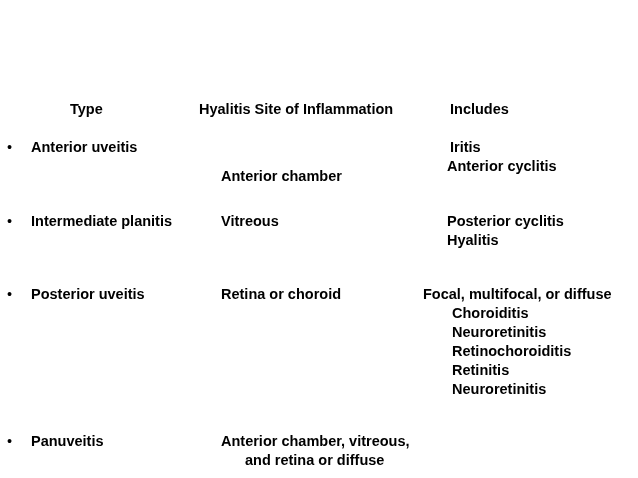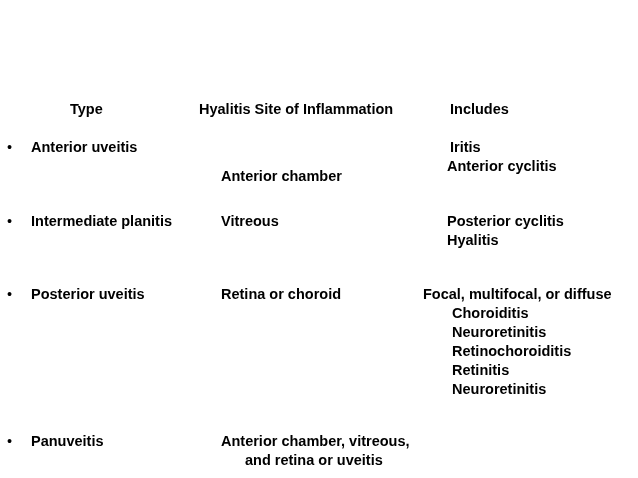--- a/index.html
+++ b/index.html
@@ -174,18 +174,18 @@
           <span class="inc-line indent-2">Retinochoroiditis</span>
           <span class="inc-line indent-2">Retinitis</span>
           <span class="inc-line indent-2">Neuroretinitis</span>
         </div>
       </div>
       <div class="row row-3">
         <div class="bullet">•</div>
         <div class="cell cell-type">Panuveitis</div>
         <div class="cell cell-site">
           <span class="sub-line-wrap" style="display: block;">Anterior chamber, vitreous,</span>
-          <span class="sub-line">and retina or uveitis</span>
+          <span class="sub-line">and retina or diffuse</span>
         </div>
       </div>
     </div>
 
 </div>
 
 </body></html>

